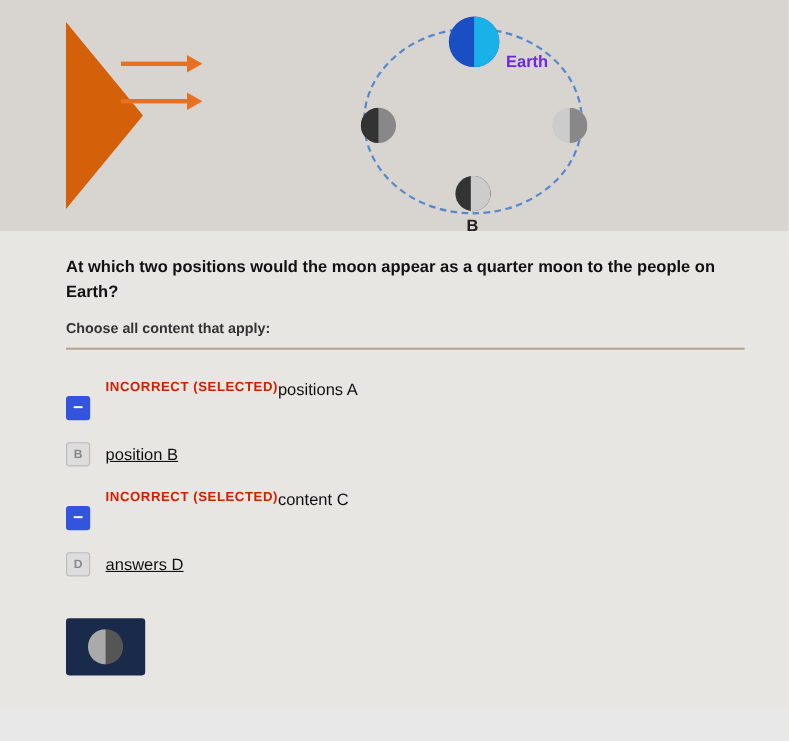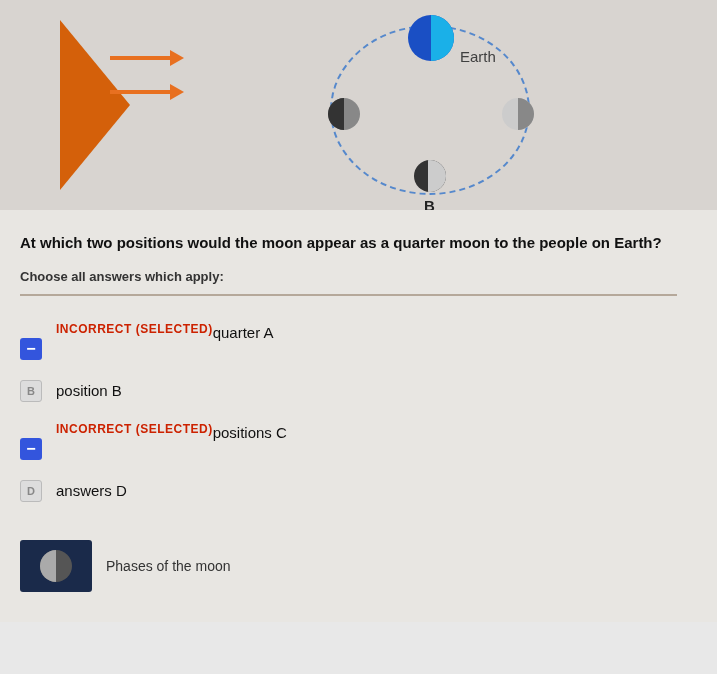--- a/index.html
+++ b/index.html
@@ -61,22 +61,22 @@
       border-bottom: 85px solid transparent;
       border-left: 70px solid #d4600a;
     }
 
     
     .earth-label {
       position: absolute;
       left: 460px;
       top: 48px;
       font-size: 15px;
-      font-weight: normal;
-      color: #404040;
+      font-weight: bold;
+      color: #6d28d9;
     }
 
     
     .orbit-circle {
       position: absolute;
       left: 330px;
       top: 25px;
       width: 200px;
       height: 170px;
       border: 2px dashed #5588cc;
@@ -172,21 +172,21 @@
       right: 0;
       top: 0;
       width: 50%;
       height: 100%;
       background: #888;
     }
 
     
     .main-content {
       background: #e8e6e2;
-      padding: 22px 40px 30px 20px;
+      padding: 22px 40px 30px 60px;
     }
 
     .question-text {
       font-size: 15px;
       font-weight: bold;
       color: #111;
       line-height: 1.5;
       margin-bottom: 14px;
     }
 
@@ -271,20 +271,21 @@
     .answer-item-simple {
       display: flex;
       align-items: center;
       padding: 10px 0;
       gap: 14px;
     }
 
     .answer-text-simple {
       font-size: 15px;
       color: #111;
+      text-decoration: underline;
     }
 
     .related-section {
       margin-top: 28px;
     }
 
     .related-label {
       font-size: 12px;
       color: #999;
       margin-bottom: 10px;
@@ -366,66 +367,65 @@
   </div>
 
   <div class="moon-b-label">B</div>
 
 </div>
 
 <div class="main-content">
 
   <div class="question-text">At which two positions would the moon appear as a quarter moon to the people on Earth?</div>
 
-  <div class="choose-label">Choose all answers which apply:</div>
+  <div class="choose-label">Choose all content that apply:</div>
 
   <div class="divider"></div>
 
   <div class="answer-list">
 
     <div class="answer-item">
       <div class="checkbox-selected-incorrect">
         <span class="minus">−</span>
       </div>
       <div class="answer-text-block">
         <span class="incorrect-label">INCORRECT (SELECTED)</span>
-        <span class="answer-text">quarter A</span>
+        <span class="answer-text">positions A</span>
       </div>
     </div>
 
     <div class="answer-item-simple">
       <div class="checkbox-unselected">
         <span>B</span>
       </div>
       <span class="answer-text-simple">position B</span>
     </div>
 
     <div class="answer-item">
       <div class="checkbox-selected-incorrect">
         <span class="minus">−</span>
       </div>
       <div class="answer-text-block">
         <span class="incorrect-label">INCORRECT (SELECTED)</span>
-        <span class="answer-text">positions C</span>
+        <span class="answer-text">content C</span>
       </div>
     </div>
 
     <div class="answer-item-simple">
       <div class="checkbox-unselected">
         <span>D</span>
       </div>
       <span class="answer-text-simple">answers D</span>
     </div>
 
   </div>
 
   <div class="related-section">
     <div class="related-item">
       <div class="related-thumbnail">
         <div class="thumbnail-moon">
           <div class="thumbnail-moon-half"></div>
         </div>
       </div>
-      <span class="related-text">Phases of the moon</span>
     </div>
   </div>
 
 </div>
 
 </body></html>

